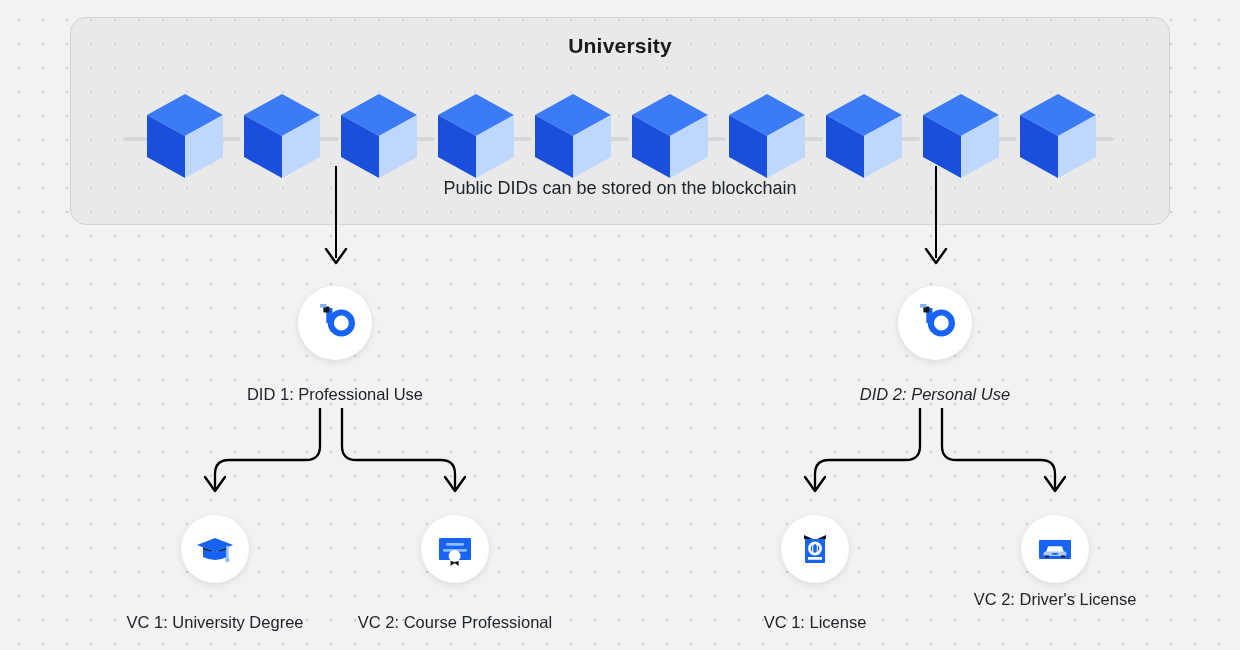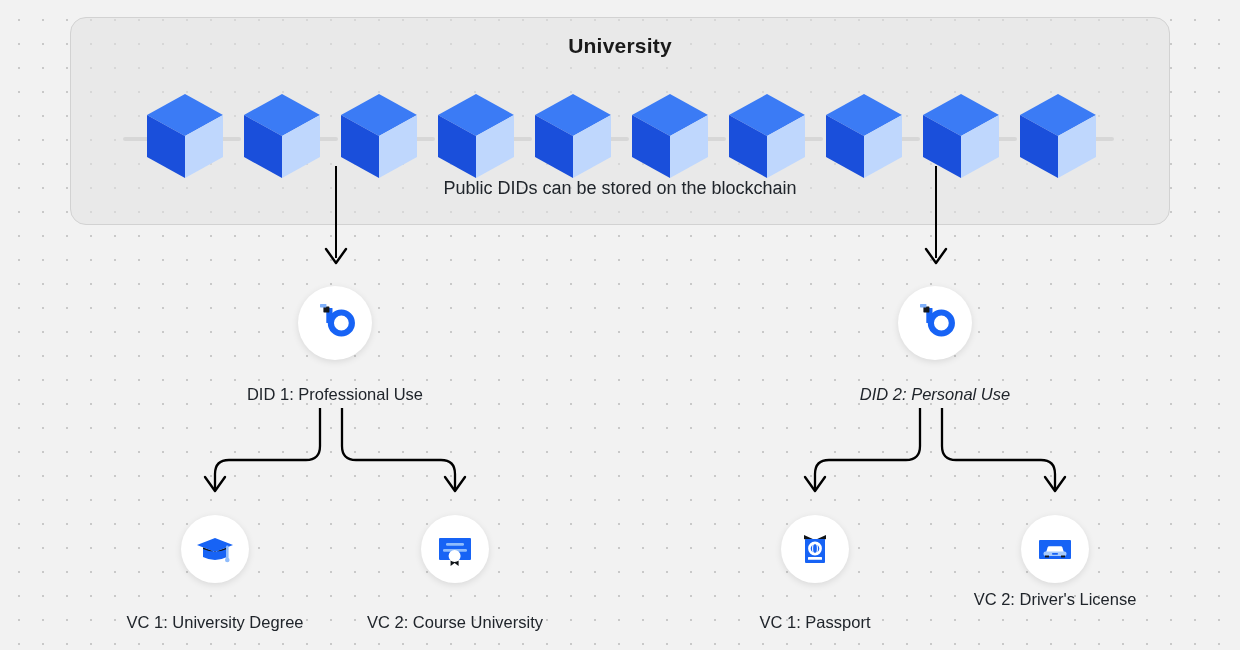--- a/index.html
+++ b/index.html
@@ -279,33 +279,33 @@
 
   <div class="node small" style="left:421px; top:515px;">
     <svg width="38" height="38" viewBox="0 0 38 38">
       <rect x="3" y="8" width="32" height="22" rx="1" fill="#1763f5"></rect>
       <rect x="10" y="13" width="18" height="2.8" rx="1.2" fill="#8fbcfc"></rect>
       <rect x="7" y="19" width="24" height="2.8" rx="1.2" fill="#8fbcfc"></rect>
       <polygon points="14.6,26 14.6,36 18.6,33 22.6,36 22.6,26" fill="#101418"></polygon>
       <circle cx="18.6" cy="26" r="6" fill="#ffffff"></circle>
     </svg>
   </div>
-  <div class="vc-label" style="left:318px; top:613px; width:274px;">VC 2: Course University</div>
+  <div class="vc-label" style="left:318px; top:613px; width:274px;">VC 2: Course Professional</div>
 
   <div class="node small" style="left:781px; top:515px;">
     <svg width="38" height="38" viewBox="0 0 38 38">
       <polygon points="8,5 19,10 19,13 8,9" fill="#101418"></polygon>
       <polygon points="30,5 19,10 19,13 30,9" fill="#101418"></polygon>
       <rect x="9" y="9" width="20" height="24" rx="1" fill="#1763f5"></rect>
       <circle cx="19" cy="18.5" r="5.6" fill="none" stroke="#ffffff" stroke-width="2.6"></circle>
       <ellipse cx="19" cy="18.5" rx="2.4" ry="5.6" fill="none" stroke="#ffffff" stroke-width="1.1"></ellipse>
       <rect x="12" y="27" width="14" height="2.8" rx="0.6" fill="#ffffff"></rect>
     </svg>
   </div>
-  <div class="vc-label" style="left:678px; top:613px; width:274px;">VC 1: Passport</div>
+  <div class="vc-label" style="left:678px; top:613px; width:274px;">VC 1: License</div>
 
   <div class="node small" style="left:1021px; top:515px;">
     <svg width="38" height="38" viewBox="0 0 38 38">
       <rect x="3" y="10" width="32" height="19" rx="1" fill="#1763f5"></rect>
       <path d="M10,22.5 L11.6,17.5 Q12,16.3 13.2,16.3 L24.8,16.3 Q26,16.3 26.4,17.5 L28,22.5 Z" fill="#ffffff"></path>
       <rect x="7.5" y="21.5" width="23" height="4.6" rx="2" fill="#a8cbfc"></rect>
       <rect x="9" y="25.5" width="4" height="1.9" fill="#101418"></rect>
       <rect x="25" y="25.5" width="4" height="1.9" fill="#101418"></rect>
       <rect x="16" y="23" width="6" height="1.8" rx="0.8" fill="#1763f5"></rect>
     </svg>

